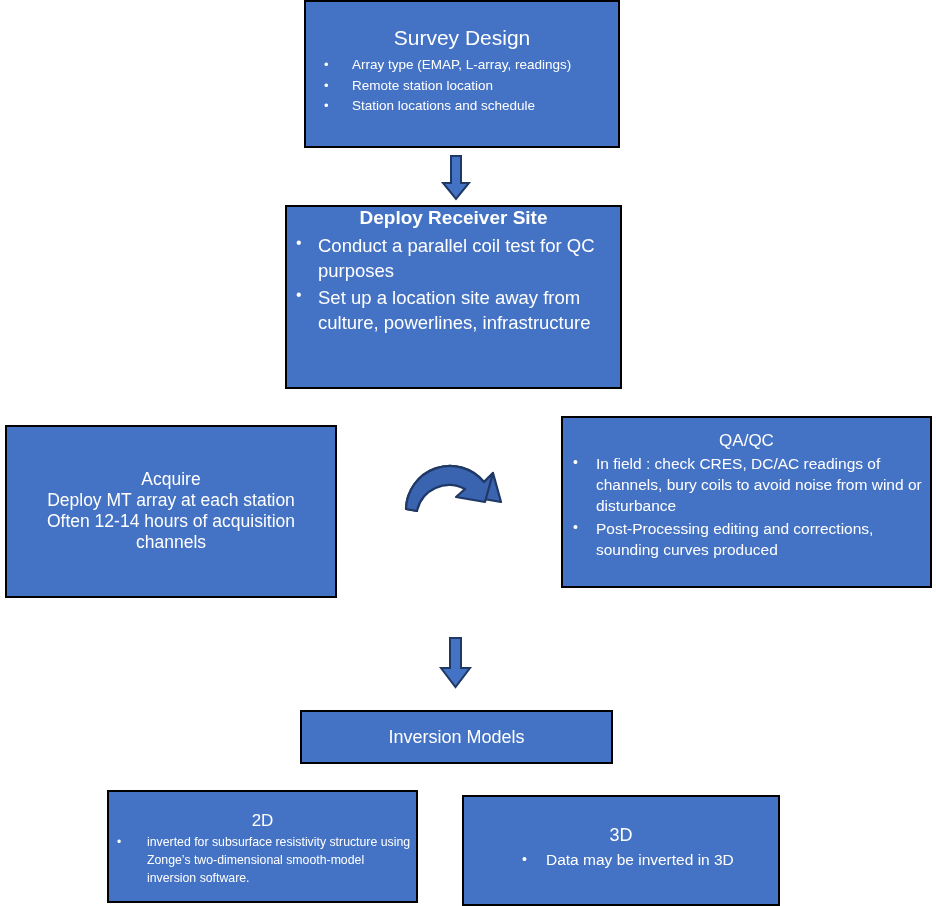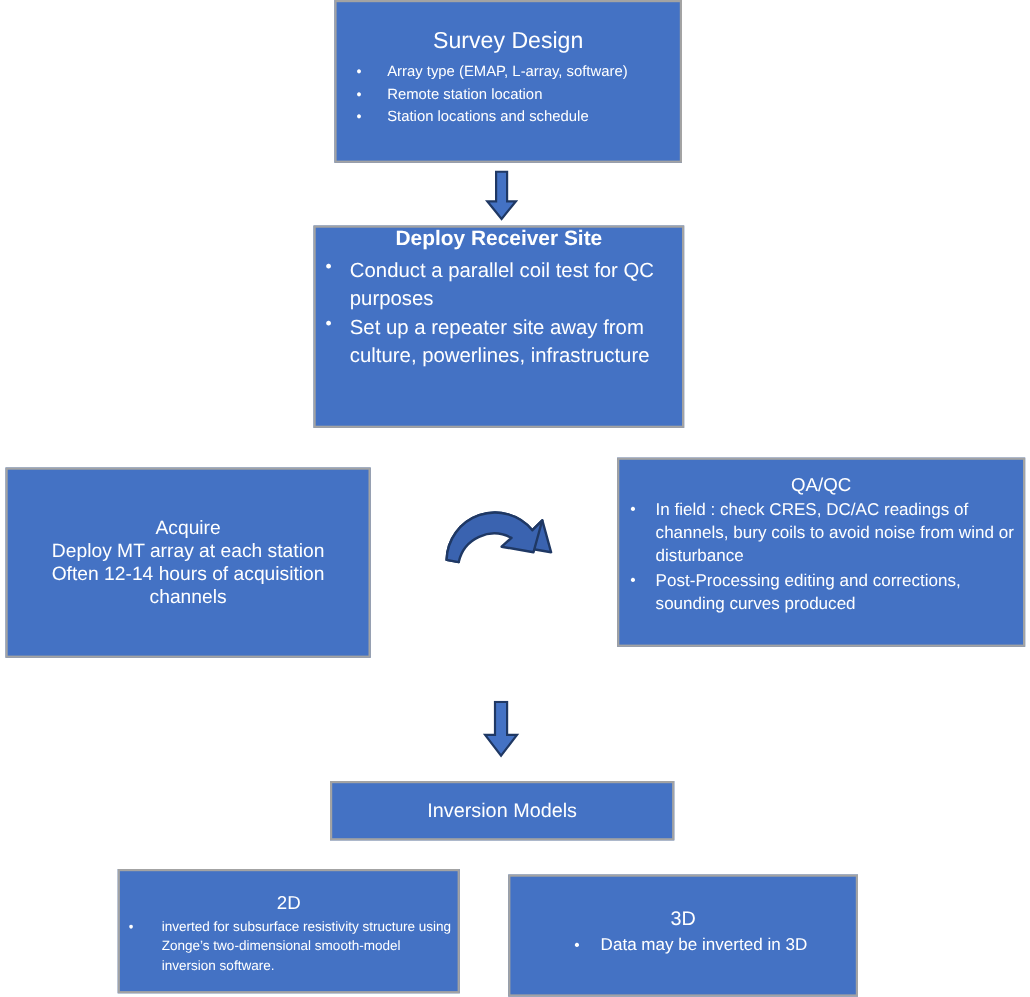--- a/index.html
+++ b/index.html
@@ -17,21 +17,21 @@
   }
   .canvas {
     position: absolute;
     left: 0; top: 0;
     width: 936px;
     height: 906px;
   }
   .box {
     position: absolute;
     background: #4472C4;
-    border: 2px solid #a3a3a3;
+    border: 2px solid #000000;
     box-sizing: border-box;
     color: #ffffff;
     display: flex;
     flex-direction: column;
     justify-content: center;
   }
   .box .title {
     text-align: center;
     color: #ffffff;
     line-height: 1.15;
@@ -160,21 +160,21 @@
 </head>
 <body>
 
 <div class="canvas">
 
   <div class="box" id="box-survey-design">
     <div class="title">Survey Design</div>
     <ul class="bullets">
       <li>
         <span class="bul">•</span>
-        <span class="txt">Array type (EMAP, L-array, software)</span>
+        <span class="txt">Array type (EMAP, L-array, readings)</span>
       </li>
       <li>
         <span class="bul">•</span>
         <span class="txt">Remote station location</span>
       </li>
       <li>
         <span class="bul">•</span>
         <span class="txt">Station locations and schedule</span>
       </li>
     </ul>
@@ -188,21 +188,21 @@
 
   <div class="box" id="box-deploy-receiver">
     <div class="title">Deploy  Receiver Site</div>
     <ul class="bullets">
       <li>
         <span class="bul">•</span>
         <span class="txt">Conduct a parallel coil test for QC purposes</span>
       </li>
       <li>
         <span class="bul">•</span>
-        <span class="txt">Set up a repeater site away from culture, powerlines, infrastructure</span>
+        <span class="txt">Set up a location site away from culture, powerlines, infrastructure</span>
       </li>
     </ul>
   </div>
 
   <div class="box" id="box-acquire">
     <div class="centered-lines">
       <div class="title">Acquire</div>
       <div>Deploy MT array at each station</div>
       <div>Often 12-14 hours of acquisition</div>
       <div>channels</div>

